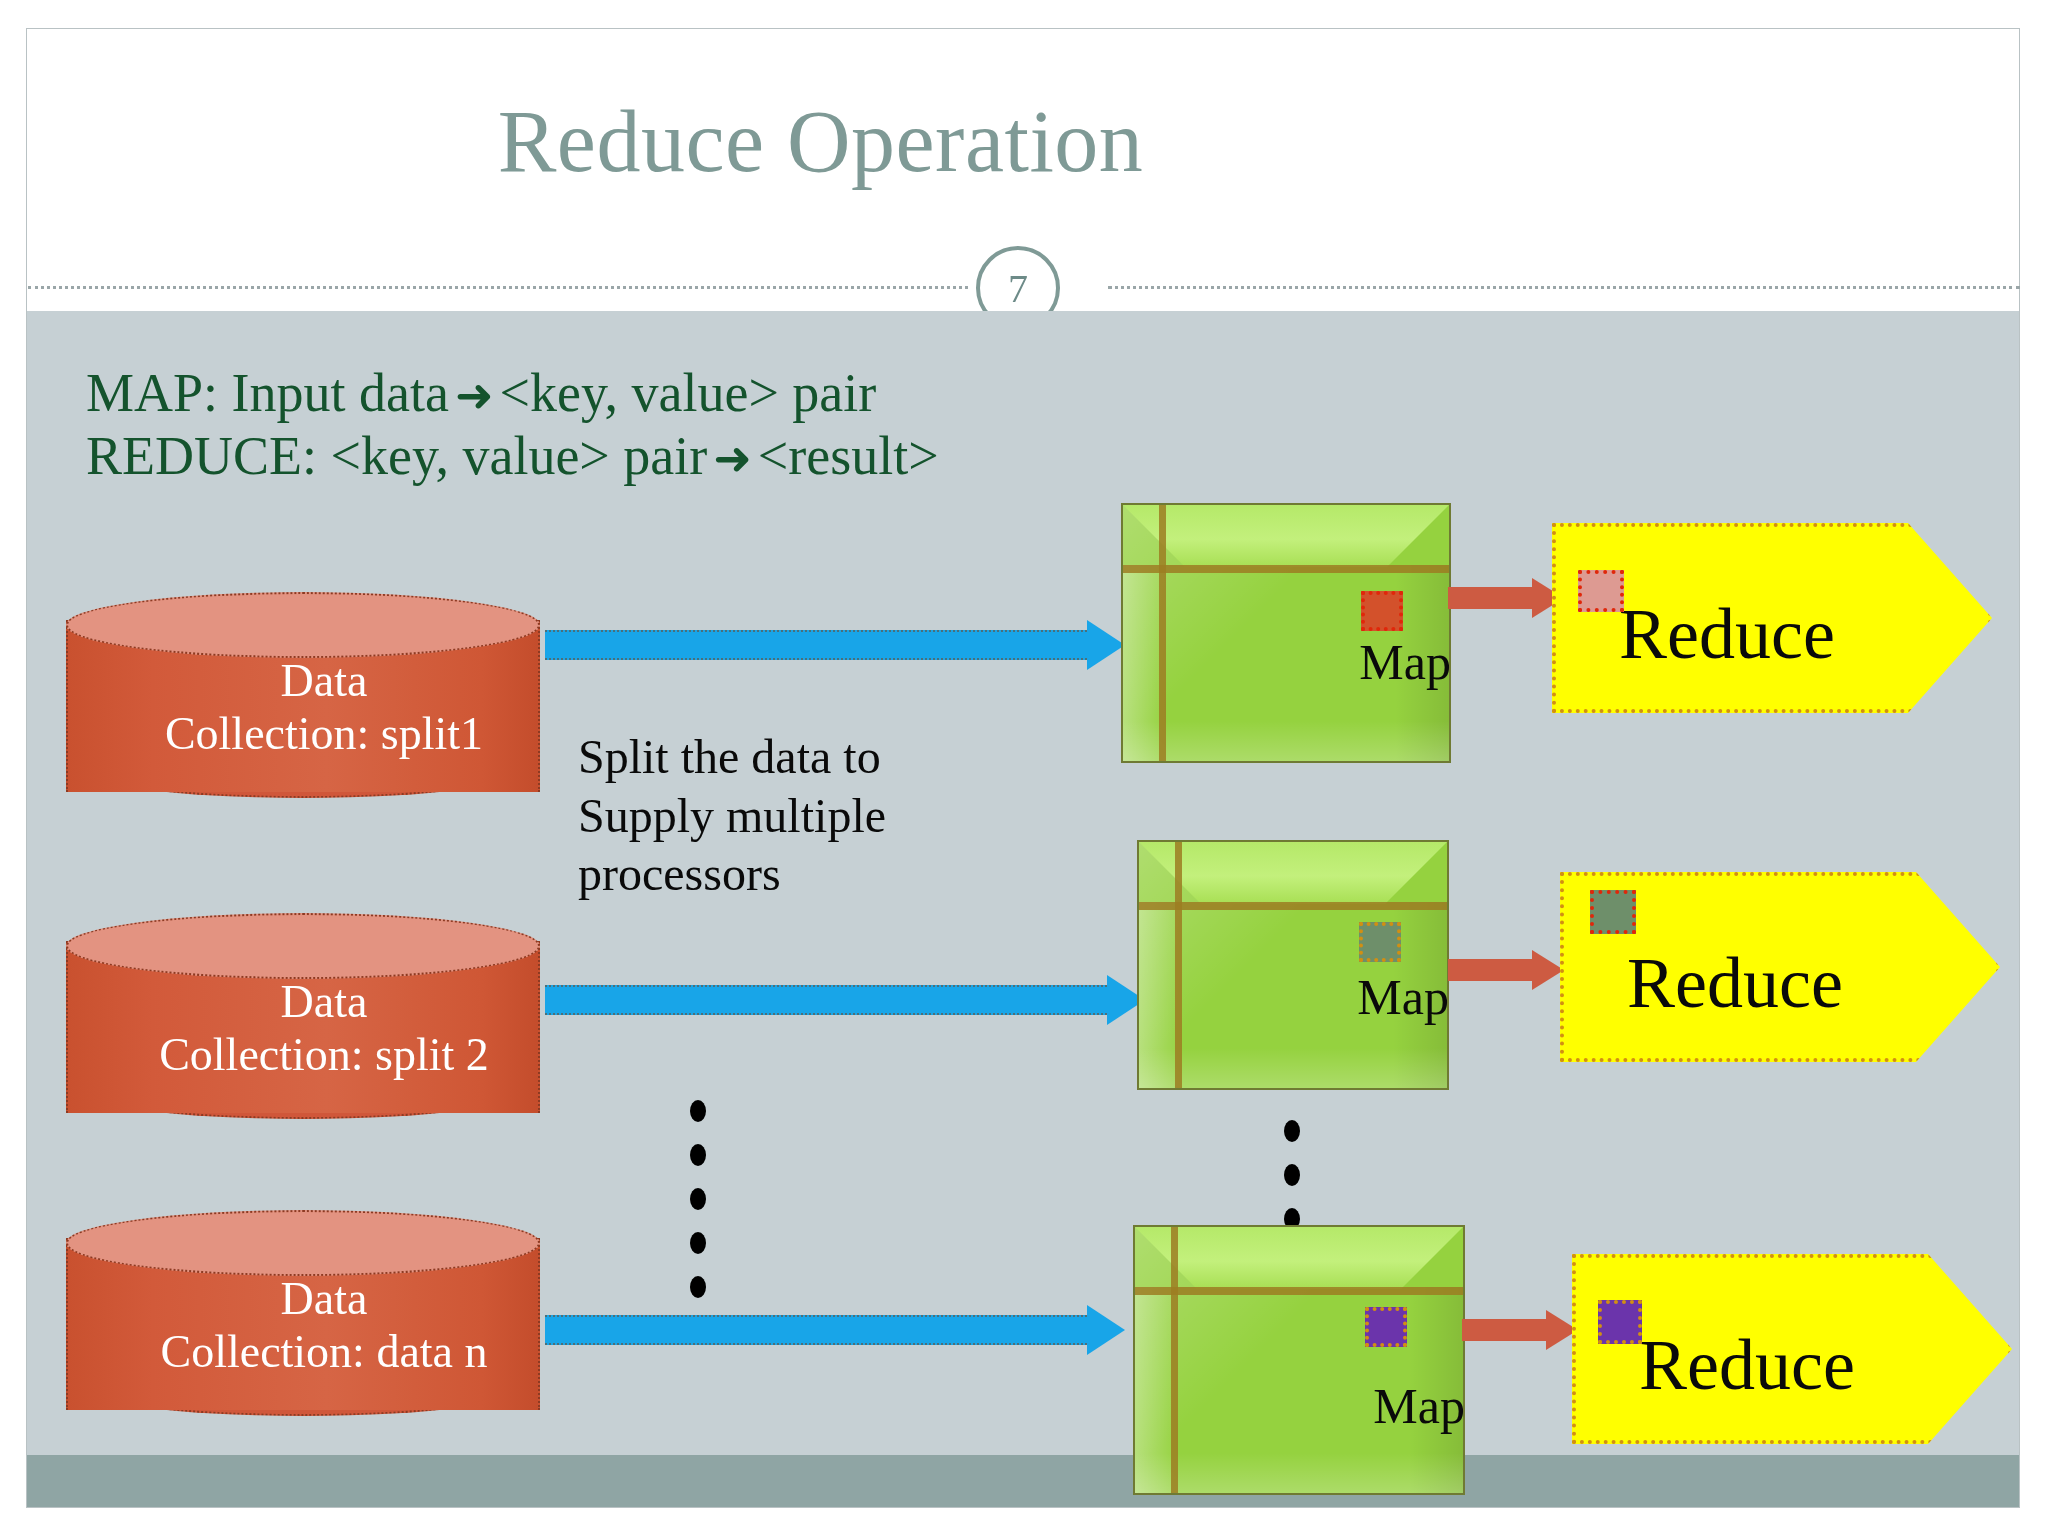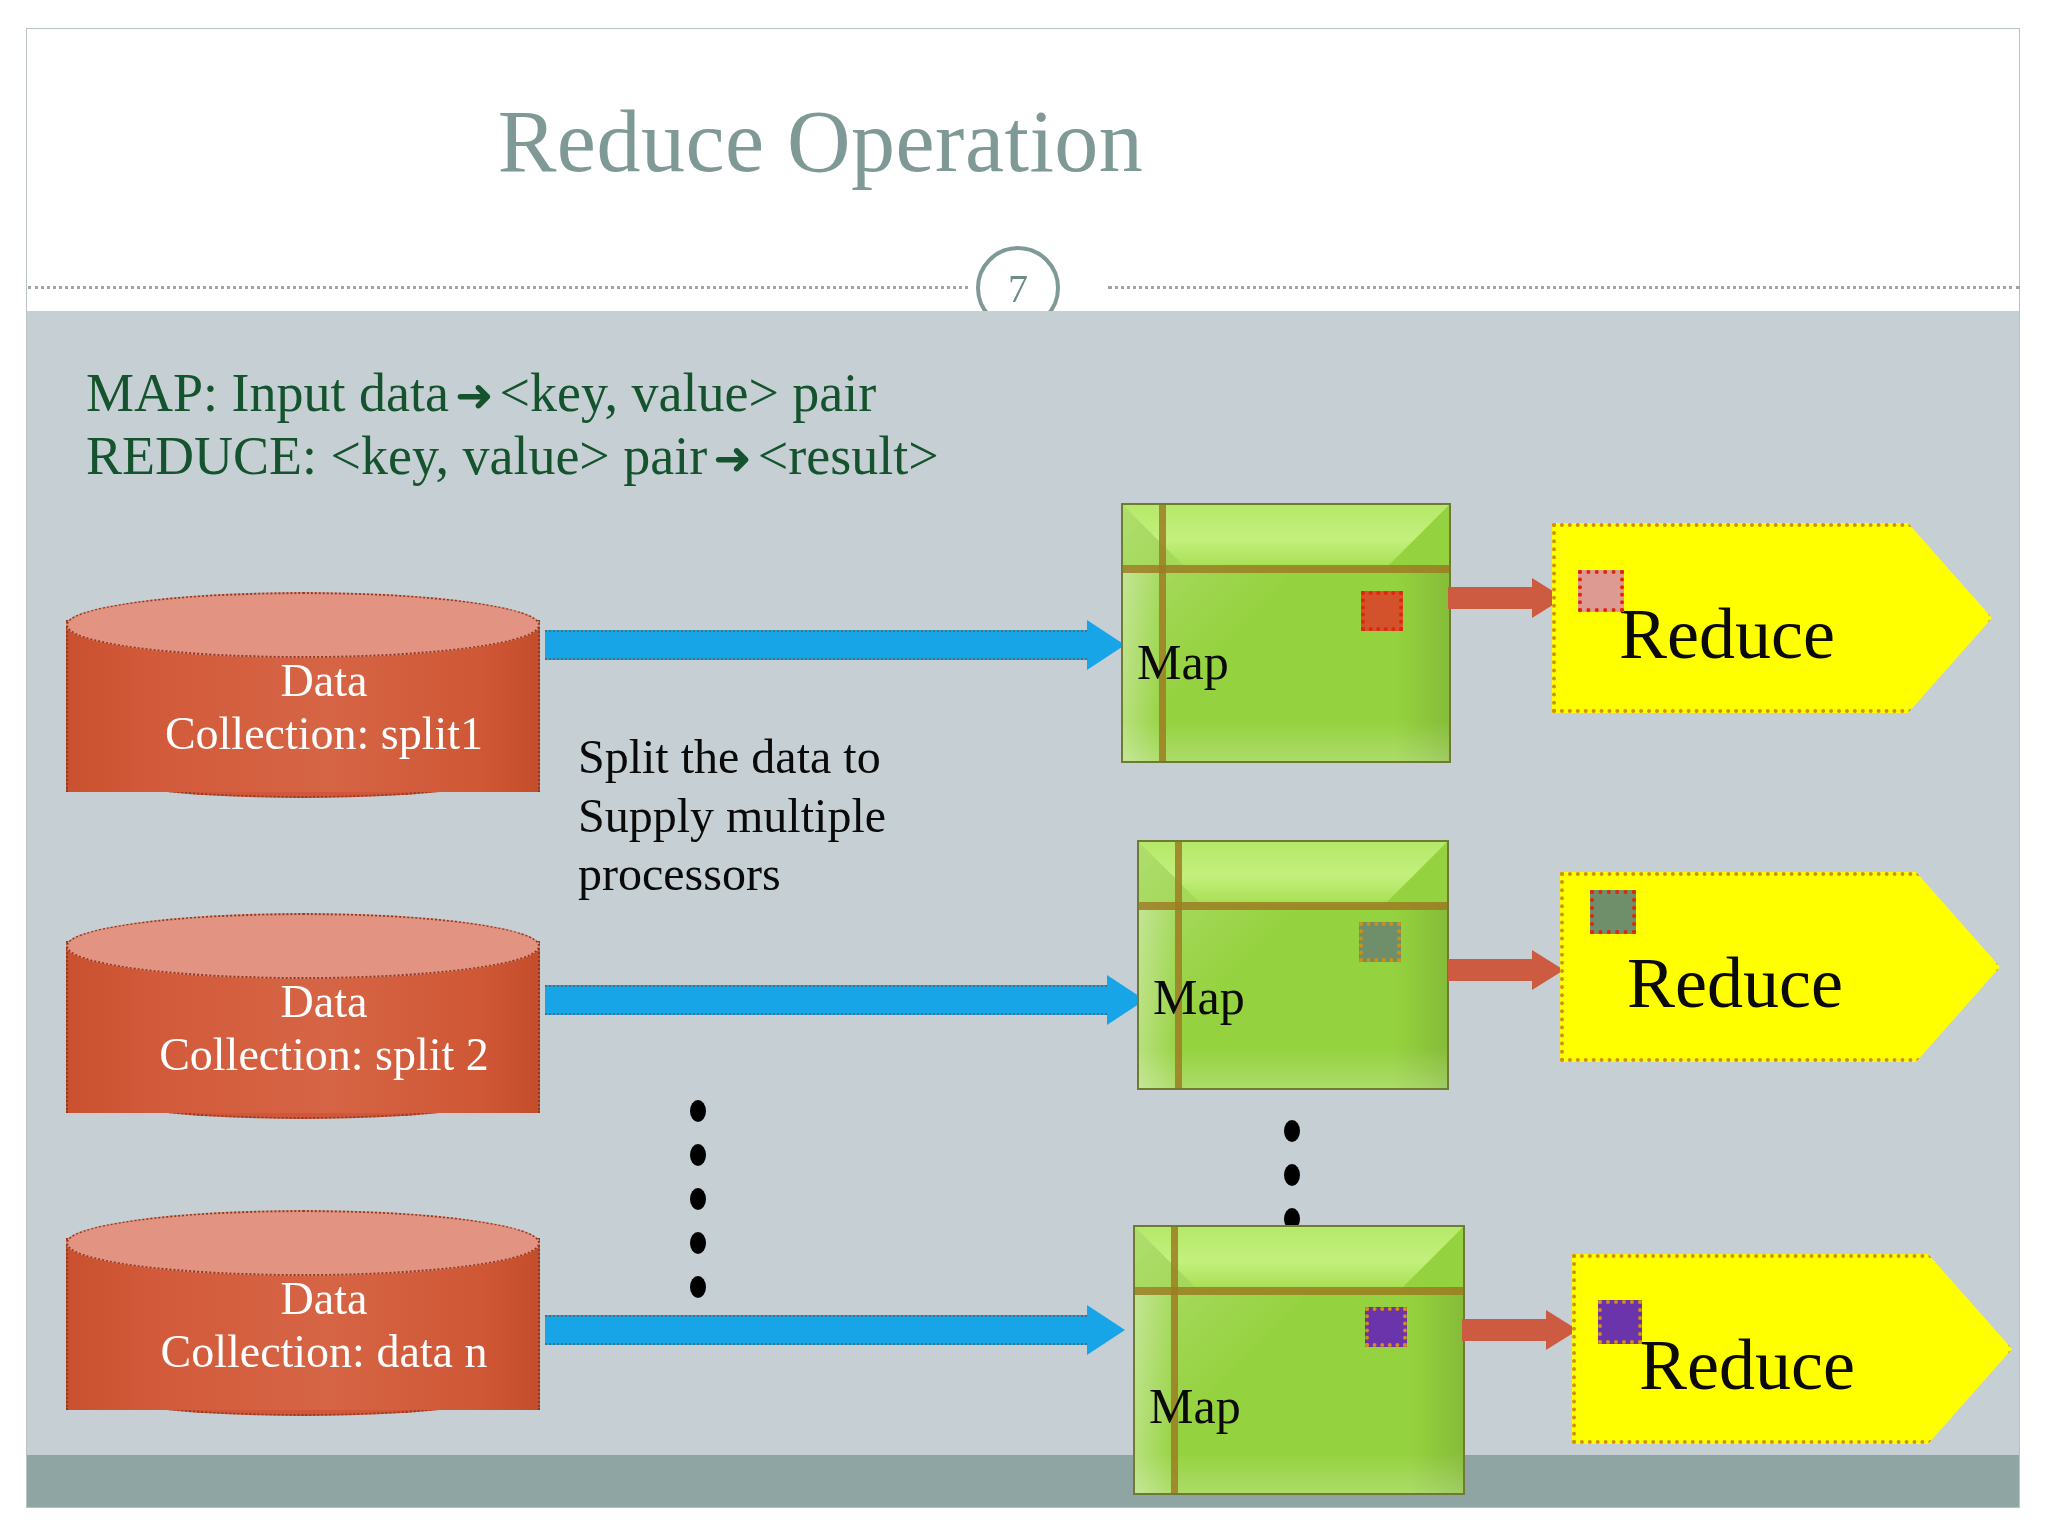--- a/index.html
+++ b/index.html
@@ -225,21 +225,21 @@
     position: absolute; right: 0; top: 60px; bottom: 0; width: 54px;
     background: linear-gradient(to left, rgba(0,0,0,.10), rgba(0,0,0,0));
   }
   .mapbox .edge-b {
     position: absolute; left: 0; right: 0; bottom: 0; height: 40px;
     background: linear-gradient(to top, rgba(255,255,255,.22), rgba(255,255,255,0));
   }
   .mapbox .maplabel {
     position: absolute;
     left: 0; right: 0;
-    text-align: left;
+    text-align: right;
     font-size: 50px;
     color: #0a0a0a;
     z-index: 4;
     padding-left: 16px;
   }
   .chip {
     position: absolute;
     width: 42px; height: 40px;
     z-index: 5;
     box-sizing: border-box;

